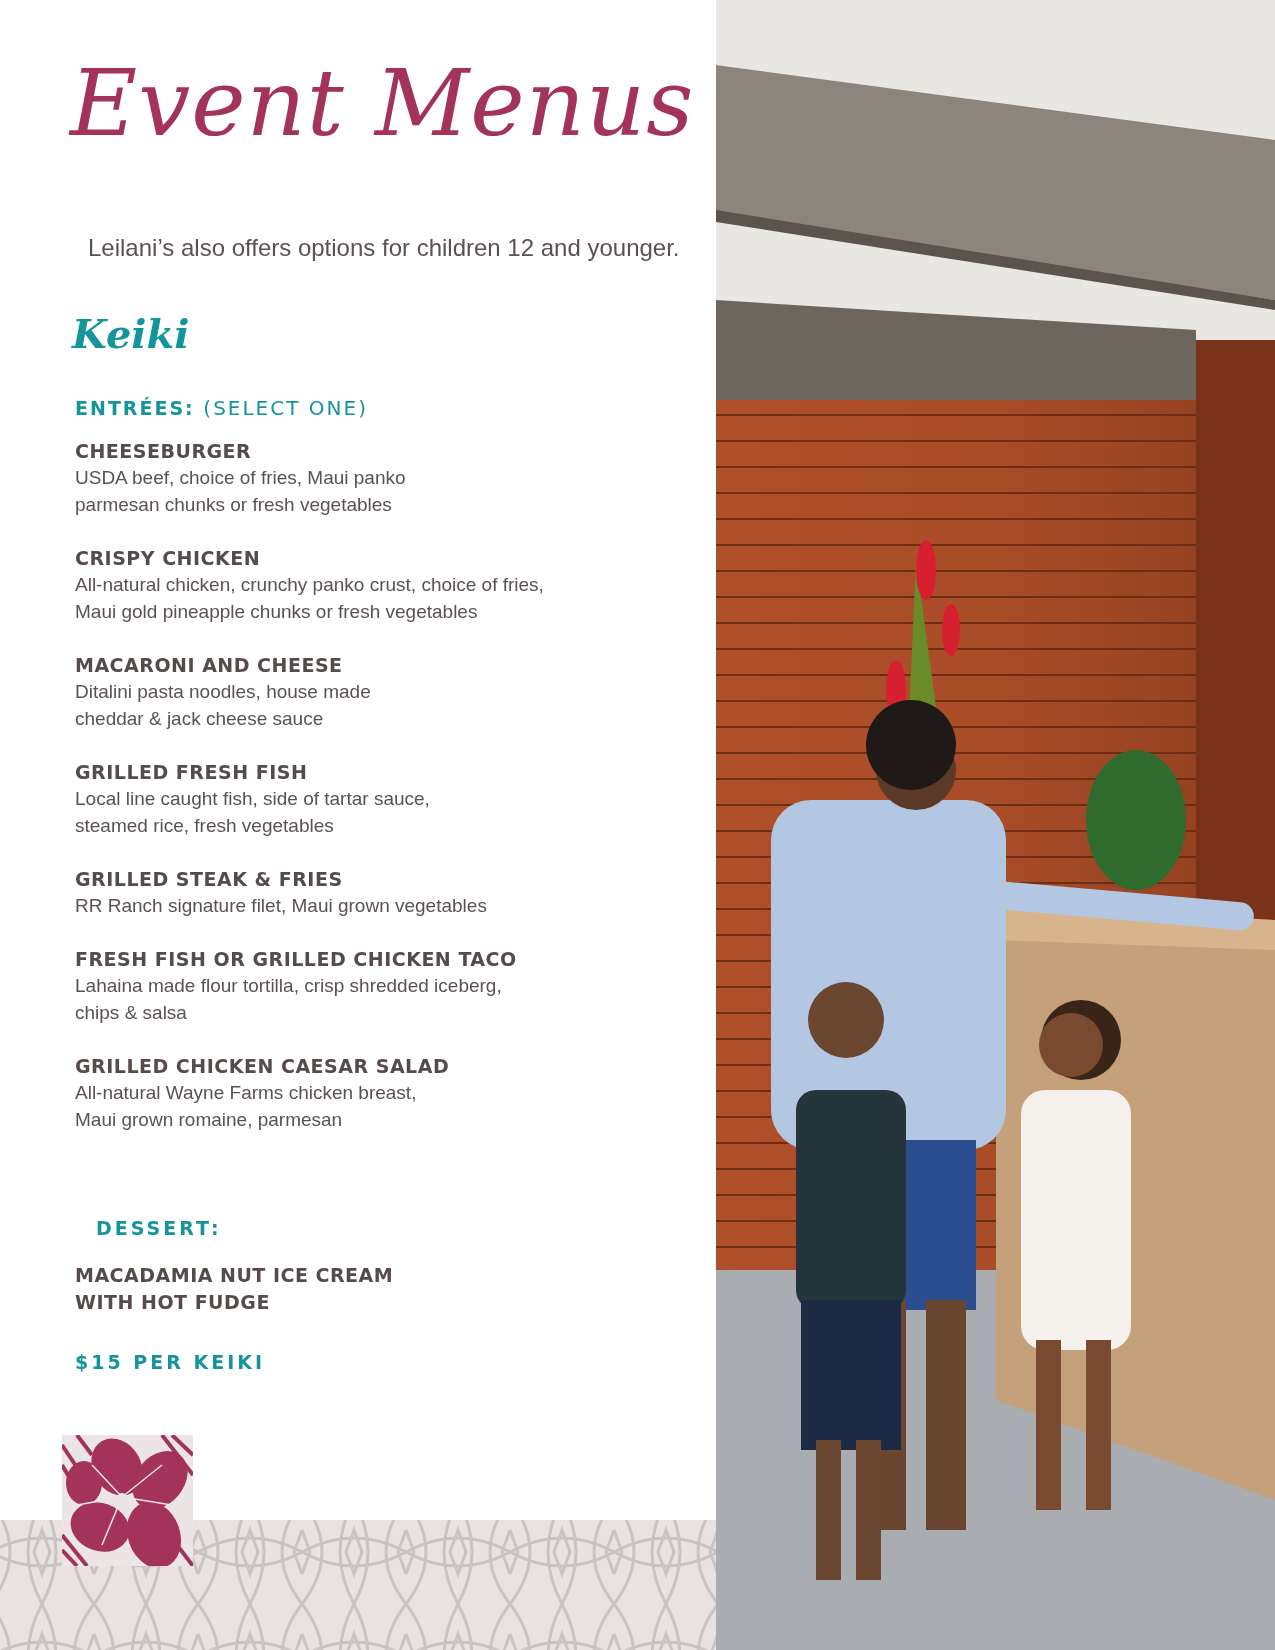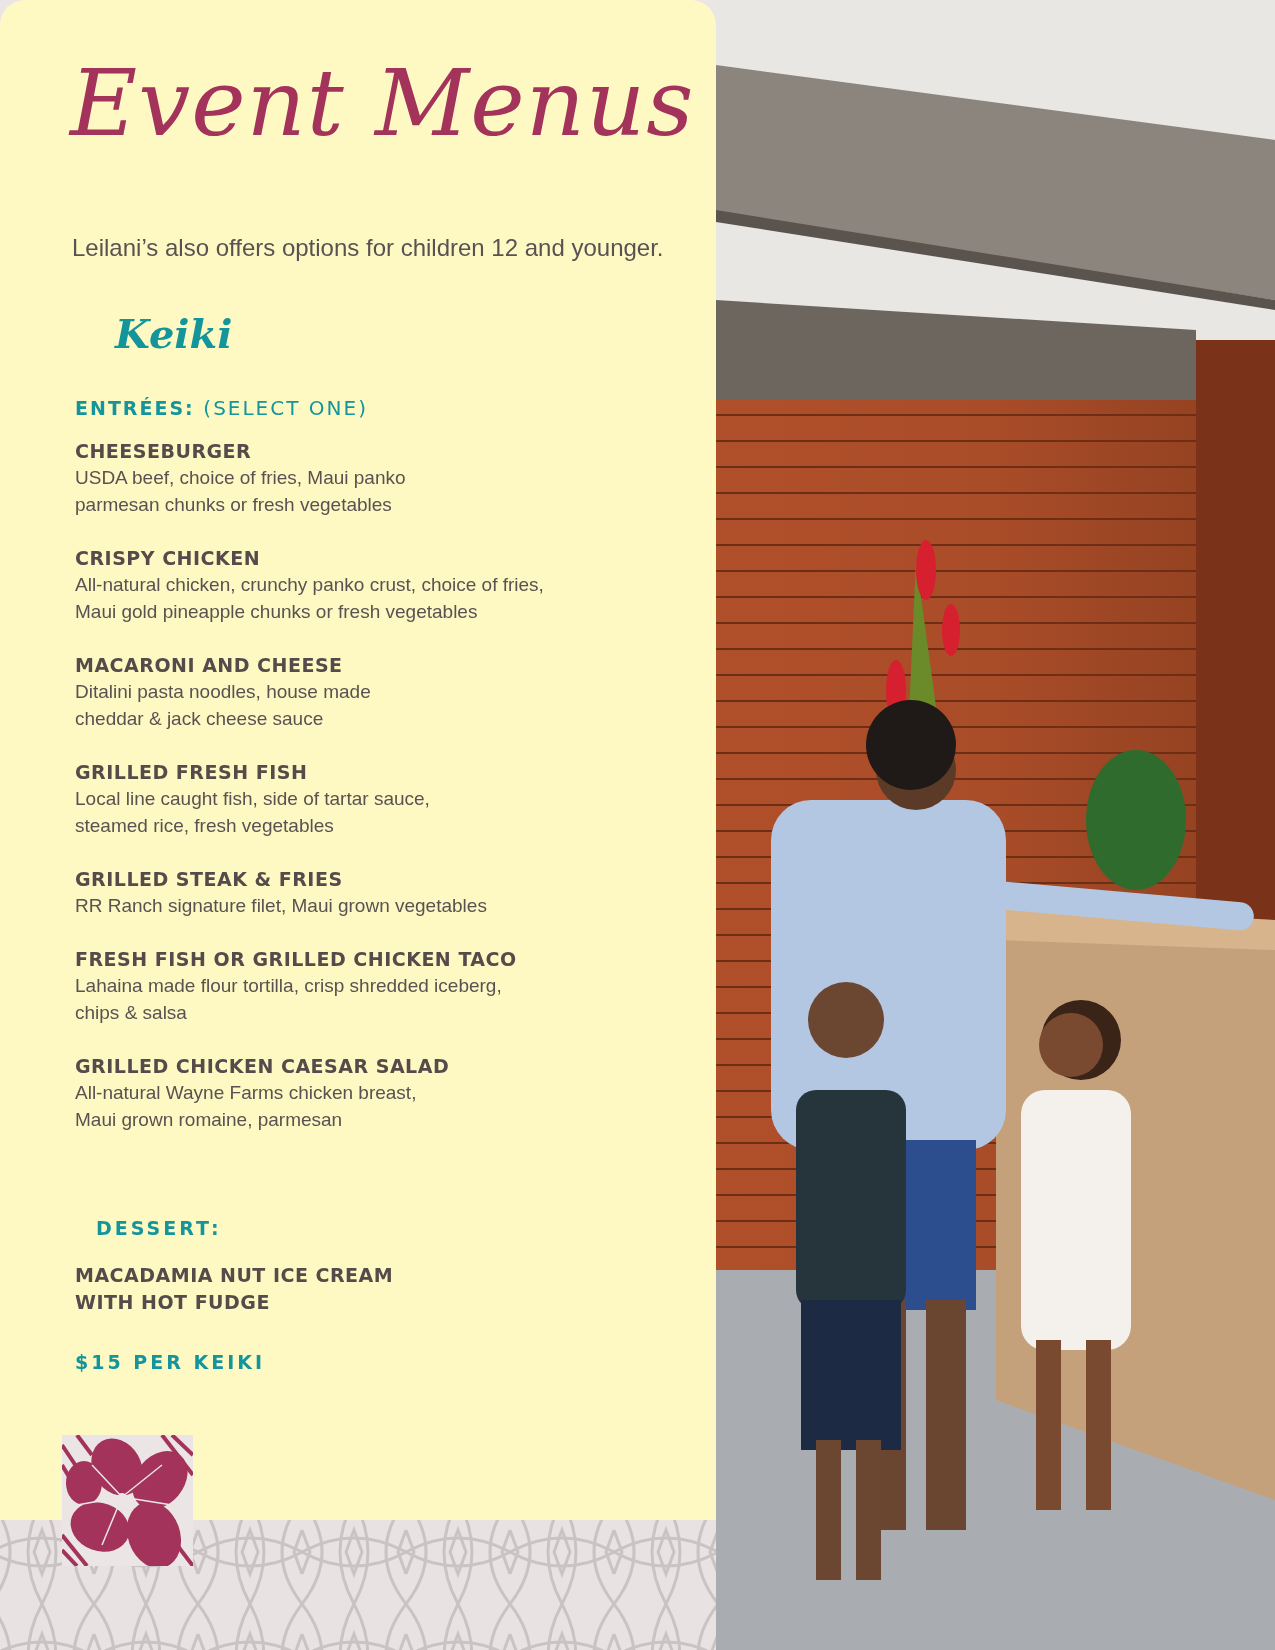--- a/index.html
+++ b/index.html
@@ -3,41 +3,40 @@
 <meta charset="utf-8">
 <style>
   html, body { margin: 0; padding: 0; }
   body {
     width: 1275px; height: 1650px; position: relative; overflow: hidden;
     background: #ebe6e5;
     font-family: "DejaVu Sans", sans-serif;
   }
   .left {
     position: absolute; left: 0; top: 0; width: 716px; height: 1650px;
-    background: #fef9c3;
-    border-radius: 25px;
+    background: #ffffff;
   }
   .title {
     position: absolute; left: 70px; top: 58px;
     font-family: "DejaVu Serif", serif; font-style: italic;
     font-size: 92px; color: #a3335a; letter-spacing: 1px; line-height: 1;
   }
   .subtitle {
     position: absolute; left: 72px; top: 186px;
     font-family: "DejaVu Sans", sans-serif; font-weight: bold;
     font-size: 40px; color: #14959c; letter-spacing: 4px; line-height: 1;
   }
   .intro {
-    position: absolute; left: 72px; top: 234px;
+    position: absolute; left: 88px; top: 234px;
     font-family: "Liberation Sans", sans-serif; font-size: 24px; color: #5a5252;
   }
   .section {
     position: absolute; left: 72px; top: 314px;
     font-family: "DejaVu Serif", serif; font-style: italic; font-weight: bold;
-    font-size: 40px; color: #14959c; line-height: 1; margin-left: 43px;
+    font-size: 40px; color: #14959c; line-height: 1;
   }
   .entrees-head {
     position: absolute; left: 75px; top: 396px;
     font-family: "DejaVu Sans", sans-serif; font-weight: bold;
     font-size: 19px; color: #14959c; letter-spacing: 2px;
   }
   .entrees-head .note { font-weight: normal; font-size: 20px; letter-spacing: 2px; }
   .items { position: absolute; left: 75px; top: 438px; width: 600px; }
   .item { margin-bottom: 27px; }
   .item-name {

